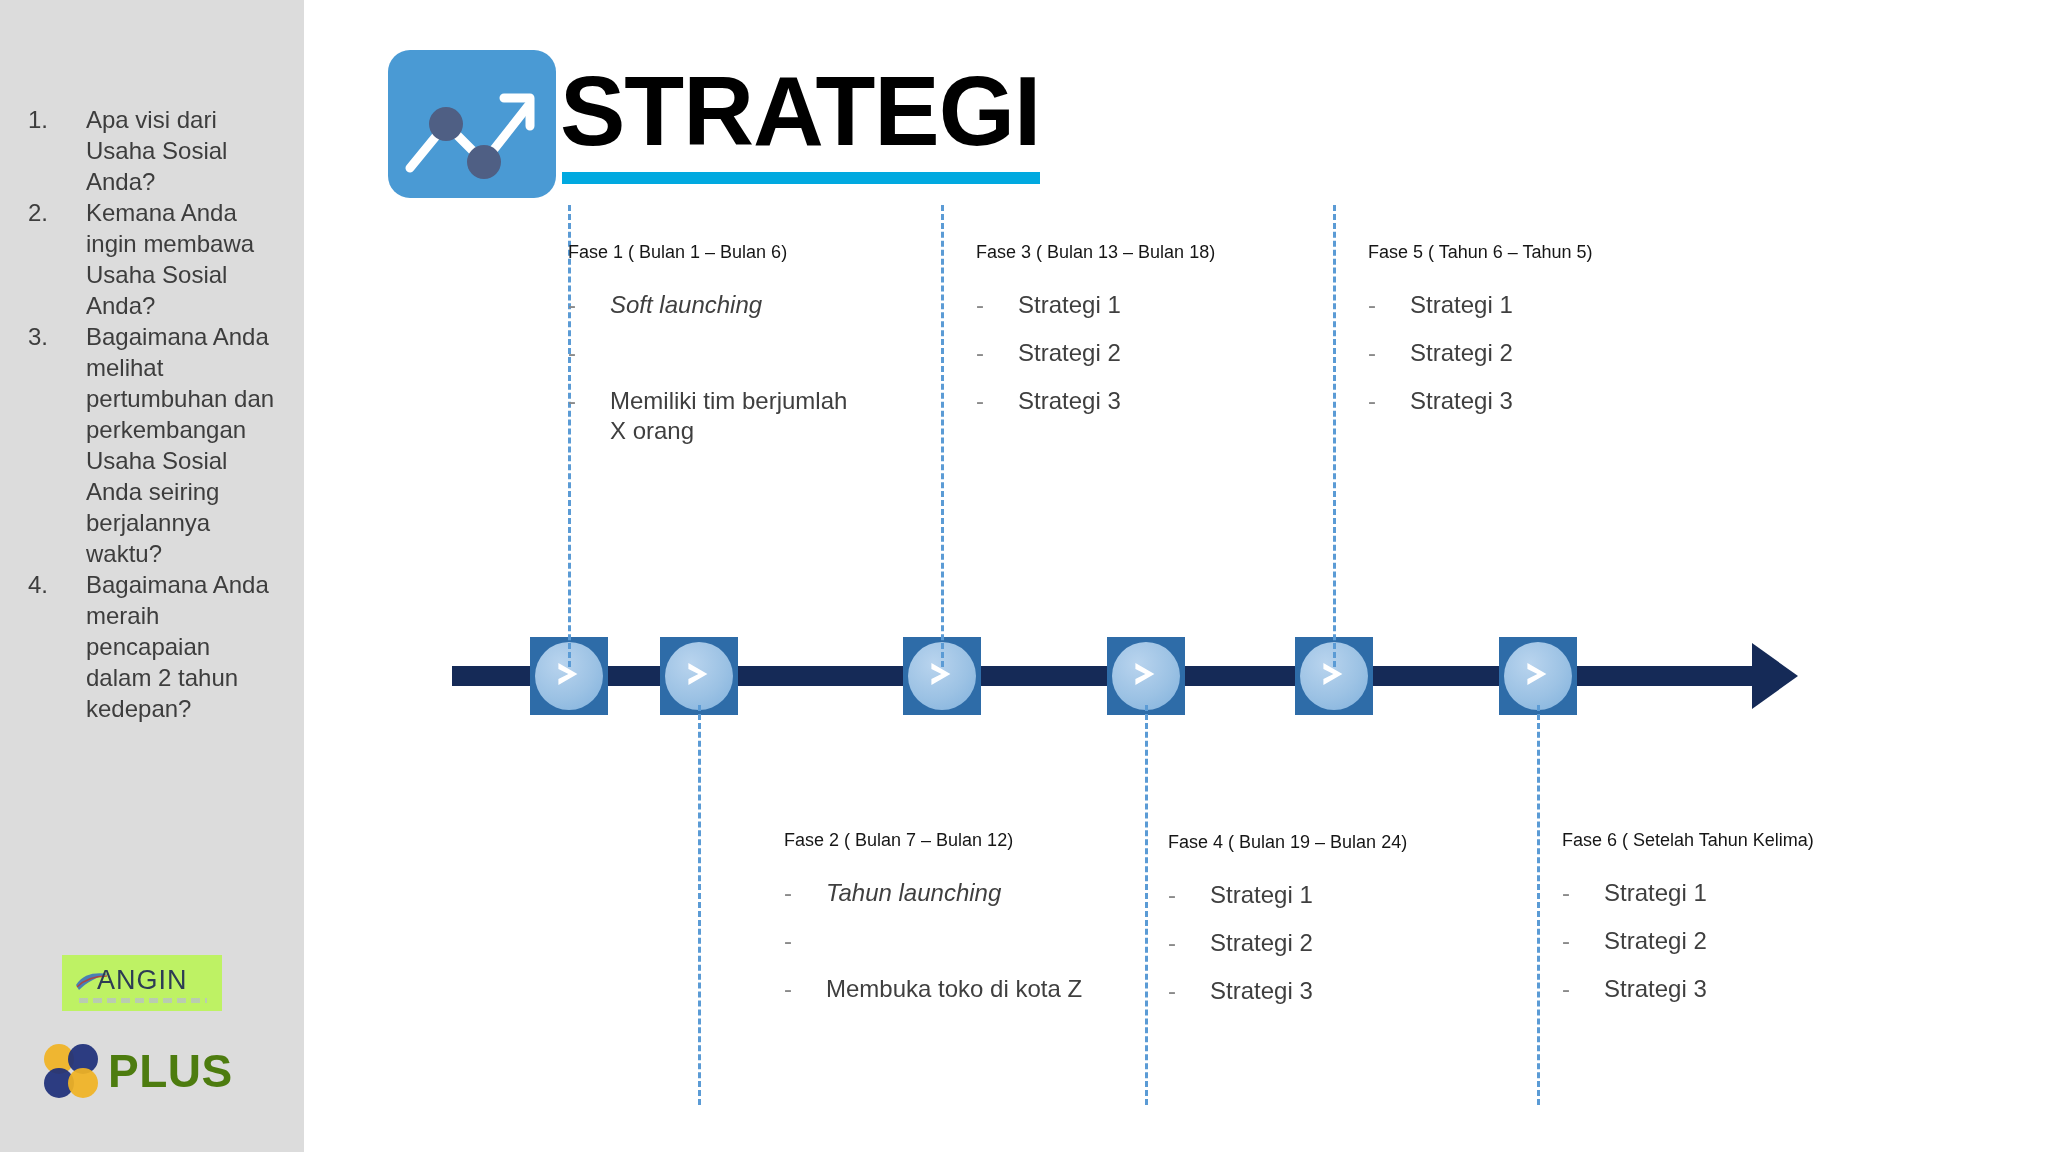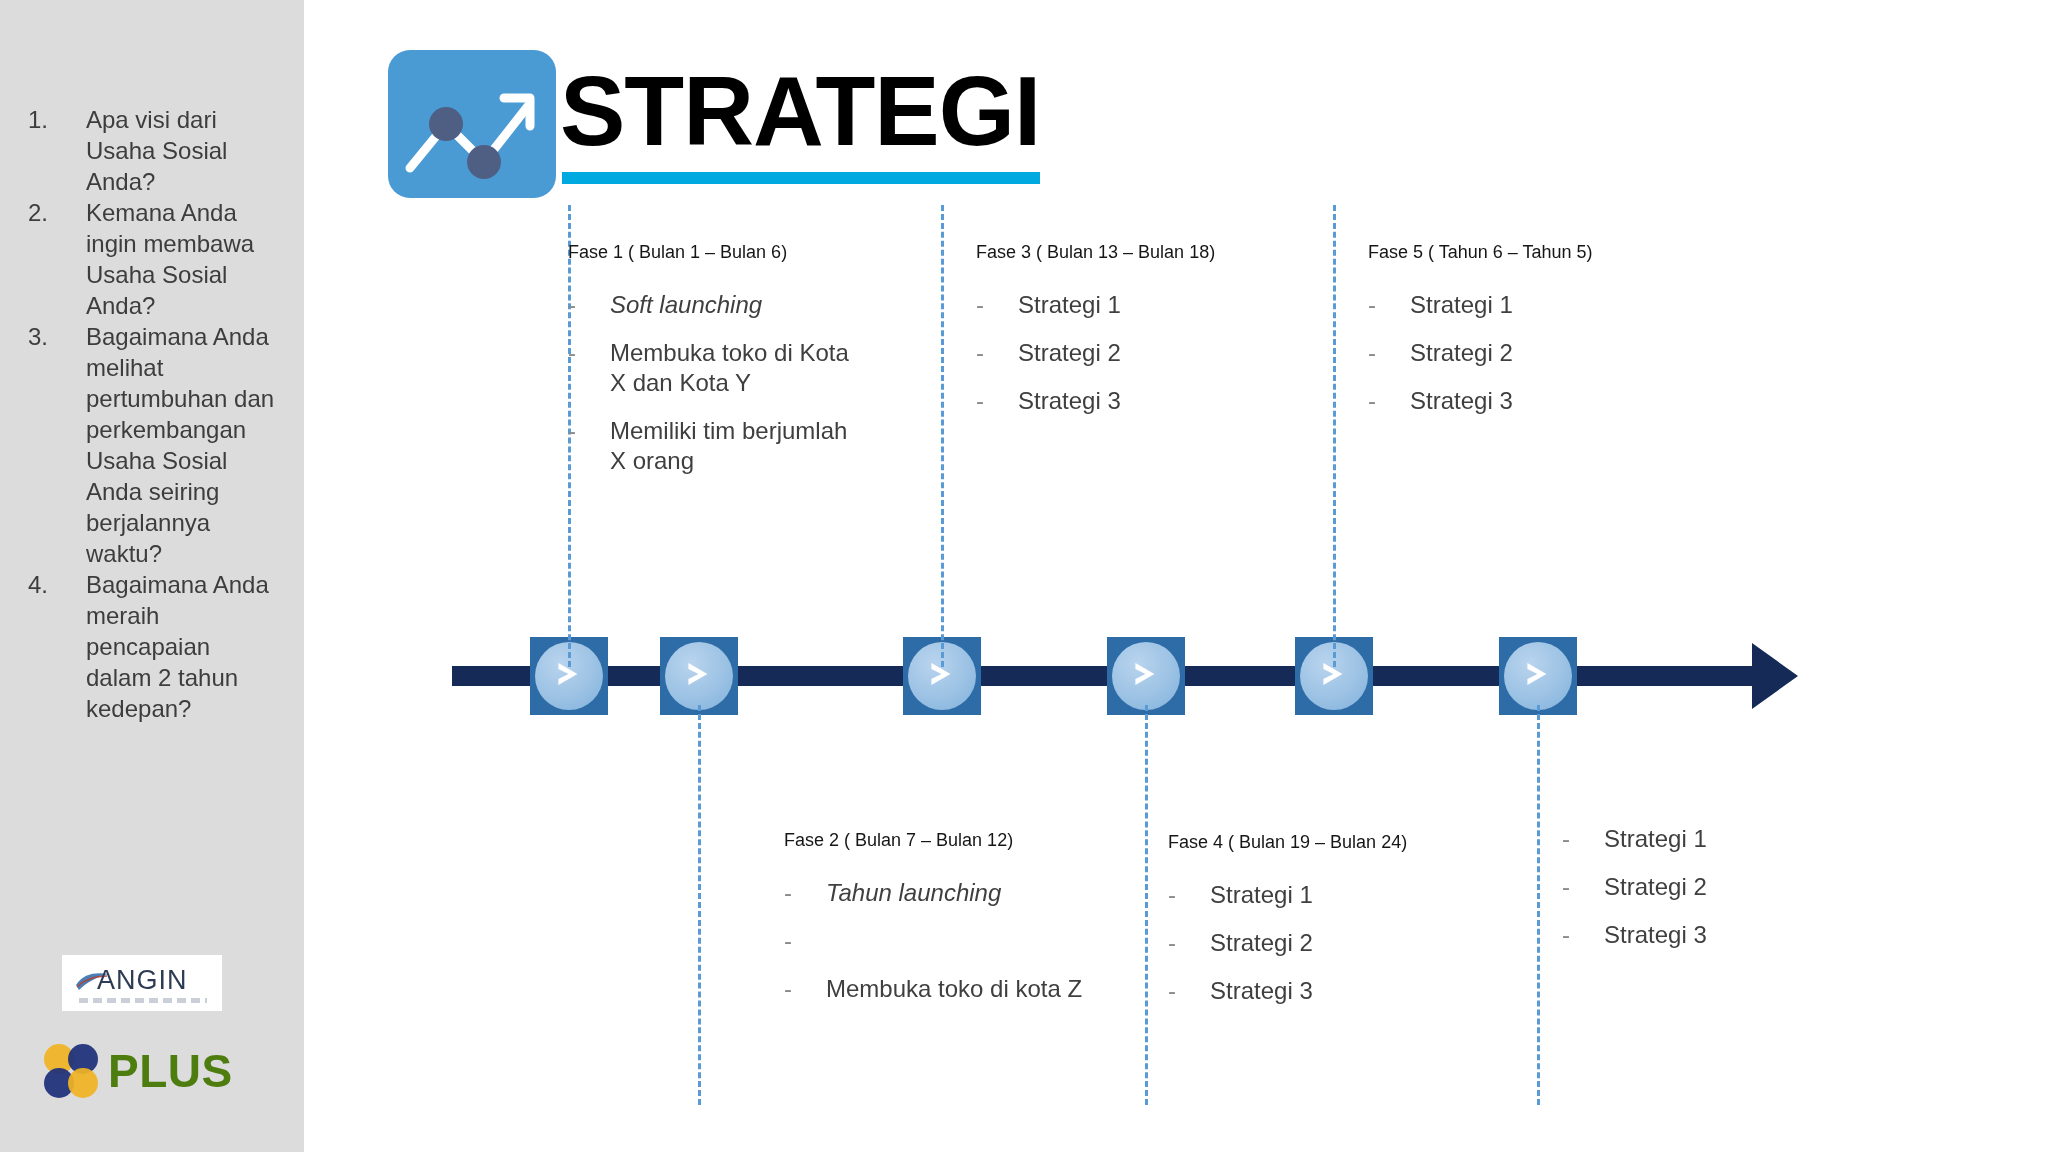--- a/index.html
+++ b/index.html
@@ -33,21 +33,21 @@
     font-size: 24px; line-height: 31px;
     color: #3d3d3d; margin-bottom: 0px;
   }
   .q-num { width: 58px; flex: 0 0 58px; }
   .q-text { flex: 1 1 auto; }
 
   
   #logo-angin {
     position: absolute; left: 62px; top: 955px;
     width: 160px; height: 56px;
-    background: #ffffff;
+    background: #bef264;
     display: flex; align-items: center; justify-content: center;
   }
   #logo-angin .angin-inner {
     position: relative; width: 142px; height: 44px;
   }
   #logo-angin .angin-word {
     position: absolute; left: 26px; top: 4px;
     font-family: "Liberation Sans", sans-serif;
     font-size: 27px; letter-spacing: 1px;
     color: #2d3c54; font-weight: 400;
@@ -260,21 +260,20 @@
   <div id="phases">
       <div class="phase" style="left: 568px; top: 236px; width: 300px;">
         <div class="phase-title">Fase 1 ( Bulan 1 – Bulan 6)</div>
         <ul>
           <li>
             <span class="dash-b">-</span>
             <span class="txt it">Soft launching</span>
           </li>
           <li>
             <span class="dash-b">-</span>
-            <span class="txt">Membuka toko di Kota X dan Kota Y</span>
           </li>
           <li>
             <span class="dash-b">-</span>
             <span class="txt">Memiliki tim berjumlah X orang</span>
           </li>
         </ul>
       </div>
       <div class="phase" style="left: 784px; top: 824px; width: 300px;">
         <div class="phase-title">Fase 2 ( Bulan 7 – Bulan 12)</div>
         <ul>
@@ -336,20 +335,21 @@
             <span class="dash-b">-</span>
             <span class="txt">Strategi 2</span>
           </li>
           <li>
             <span class="dash-b">-</span>
             <span class="txt">Strategi 3</span>
           </li>
         </ul>
       </div>
       <div class="phase" style="left: 1562px; top: 824px;">
+        <div class="phase-title">Fase 6 ( Setelah Tahun Kelima)</div>
         <ul>
           <li>
             <span class="dash-b">-</span>
             <span class="txt">Strategi 1</span>
           </li>
           <li>
             <span class="dash-b">-</span>
             <span class="txt">Strategi 2</span>
           </li>
           <li>

